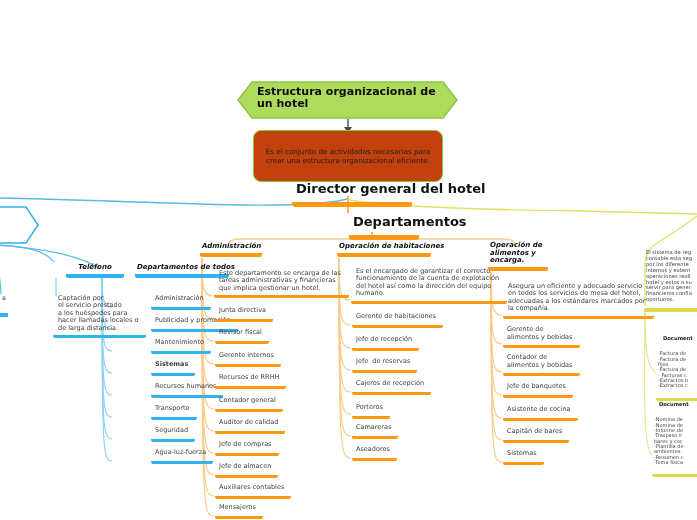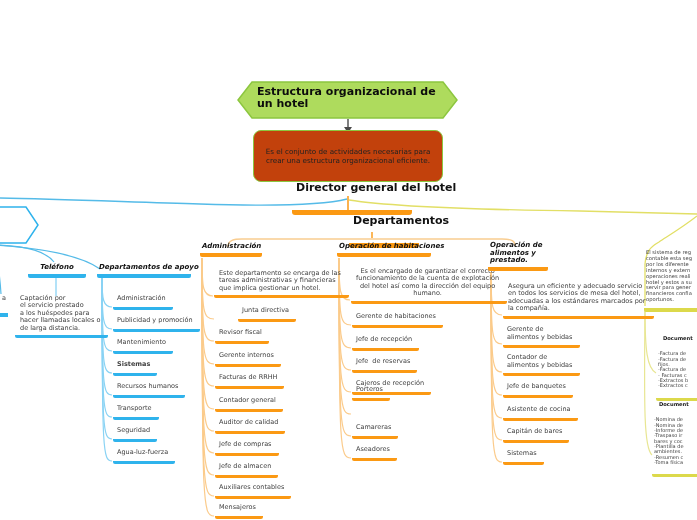--- a/index.html
+++ b/index.html
@@ -17,26 +17,26 @@
   .desc{
     font-size:6.5px;line-height:7.4px;white-space:pre;
     padding:0 8px 3px 5px;border-bottom:3.5px solid;border-radius:2px;
   }
   .topic{
     font-weight:bold;font-style:italic;font-size:7px;line-height:7.6px;
     color:#111;text-align:center;white-space:pre;
     padding:0 2px 2px 2px;border-bottom:4.5px solid;border-radius:2px;
   }
   .ctr-label{
-    font-weight:bold;font-size:11px;color:#111;text-align:center;
-    padding:0 4px 16px 4px;border-bottom:5px solid #fb9913;border-radius:3px;
+    font-weight:bold;font-size:13px;color:#111;text-align:center;
+    padding:0 4px 6px 4px;border-bottom:5px solid #fb9913;border-radius:3px;
     white-space:nowrap;
   }
   .orange{border-bottom-color:#fb9913;}
-  .blue{border-bottom-color:#2fb3ec;}
+  .blue{border-bottom-color:#2fb3ec;margin-left:38px;}
   .root-title{
     position:absolute;left:257px;top:86px;width:182px;z-index:2;
     font-weight:bold;font-size:11px;line-height:12px;color:#0c0c0c;
   }
   .def-box{
     position:absolute;left:253px;top:130px;width:176px;z-index:2;
     border:1.5px solid #8cc63f;border-radius:8px;background:#c2410c;
     font-size:7.2px;line-height:9px;color:#222;text-align:center;
     padding:16px 6px;
   }
@@ -134,61 +134,61 @@
 <div class="nd ctr-label" style="left:340px;top:214px;width:62px;margin-left:9px;">Departamentos</div>
 
 <div class="nd cut-a" style="left:-60px;top:295px;width:66px;">a</div>
 <div class="nd topic blue" style="left:28px;top:264px;width:54px;">Teléfono</div>
 <div class="nd desc blue" style="left:15px;top:295px;">Captación por
 el servicio prestado
 a los huéspedes para
 hacer llamadas locales o
 de larga distancia.</div>
 
-<div class="nd topic blue" style="left:97px;top:264px;width:90px;">Departamentos de apoyo</div>
+<div class="nd topic blue" style="left:97px;top:264px;width:90px;">Departamentos de todos</div>
 <div class="nd leaf blue" style="left:113px;top:295px;">Administración</div>
 <div class="nd leaf blue" style="left:113px;top:317px;">Publicidad y promoción</div>
 <div class="nd leaf blue" style="left:113px;top:339px;">Mantenimiento</div>
 <div class="nd leaf blue" style="left:113px;top:361px;font-weight:bold;">Sistemas</div>
 <div class="nd leaf blue" style="left:113px;top:383px;">Recursos humanos</div>
 <div class="nd leaf blue" style="left:113px;top:405px;">Transporte</div>
 <div class="nd leaf blue" style="left:113px;top:427px;">Seguridad</div>
 <div class="nd leaf blue" style="left:113px;top:449px;">Agua-luz-fuerza</div>
 
 <div class="nd topic orange" style="left:200px;top:243px;width:58px;">Administración</div>
 <div class="nd desc orange" style="left:214px;top:270px;">Este departamento se encarga de las
 tareas administrativas y financieras
 que implica gestionar un hotel.</div>
-<div class="nd leaf orange" style="left:215px;top:307px;margin-left:23px;">Junta directiva</div>
+<div class="nd leaf orange" style="left:215px;top:307px;">Junta directiva</div>
 <div class="nd leaf orange" style="left:215px;top:329px;">Revisor fiscal</div>
 <div class="nd leaf orange" style="left:215px;top:352px;">Gerente internos</div>
-<div class="nd leaf orange" style="left:215px;top:374px;">Facturas de RRHH</div>
+<div class="nd leaf orange" style="left:215px;top:374px;">Recursos de RRHH</div>
 <div class="nd leaf orange" style="left:215px;top:397px;">Contador general</div>
 <div class="nd leaf orange" style="left:215px;top:419px;">Auditor de calidad</div>
 <div class="nd leaf orange" style="left:215px;top:441px;">Jefe de compras</div>
 <div class="nd leaf orange" style="left:215px;top:463px;">Jefe de almacen</div>
 <div class="nd leaf orange" style="left:215px;top:484px;">Auxiliares contables</div>
 <div class="nd leaf orange" style="left:215px;top:504px;">Mensajeros</div>
 
 <div class="nd topic orange" style="left:337px;top:243px;width:90px;">Operación de habitaciones</div>
-<div class="nd desc orange" style="left:351px;top:268px;text-align:center;">Es el encargado de garantizar el correcto
+<div class="nd desc orange" style="left:351px;top:268px;">Es el encargado de garantizar el correcto
 funcionamiento de la cuenta de explotación
 del hotel así como la dirección del equipo
 humano.</div>
 <div class="nd leaf orange" style="left:352px;top:313px;">Gerente de habitaciones</div>
 <div class="nd leaf orange" style="left:352px;top:336px;">Jefe de recepción</div>
 <div class="nd leaf orange" style="left:352px;top:358px;">Jefe  de reservas</div>
 <div class="nd leaf orange" style="left:352px;top:380px;">Cajeros de recepción</div>
-<div class="nd leaf orange" style="left:352px;top:386px;">Porteros</div>
+<div class="nd leaf orange" style="left:352px;top:404px;">Porteros</div>
 <div class="nd leaf orange" style="left:352px;top:424px;">Camareras</div>
 <div class="nd leaf orange" style="left:352px;top:446px;">Aseadores</div>
 
 <div class="nd topic orange" style="left:488px;top:242px;width:56px;text-align:left;">Operación de
 alimentos y
-prestado.</div>
+encarga.</div>
 <div class="nd desc orange" style="left:503px;top:283px;">Asegura un eficiente y adecuado servicio
 en todos los servicios de mesa del hotel,
 adecuadas a los estándares marcados por
 la compañía.</div>
 <div class="nd leaf orange" style="left:503px;top:326px;">Gerente de
 alimentos y bebidas</div>
 <div class="nd leaf orange" style="left:503px;top:354px;">Contador de
 alimentos y bebidas</div>
 <div class="nd leaf orange" style="left:503px;top:383px;">Jefe de banquetes</div>
 <div class="nd leaf orange" style="left:503px;top:406px;">Asistente de cocina</div>

